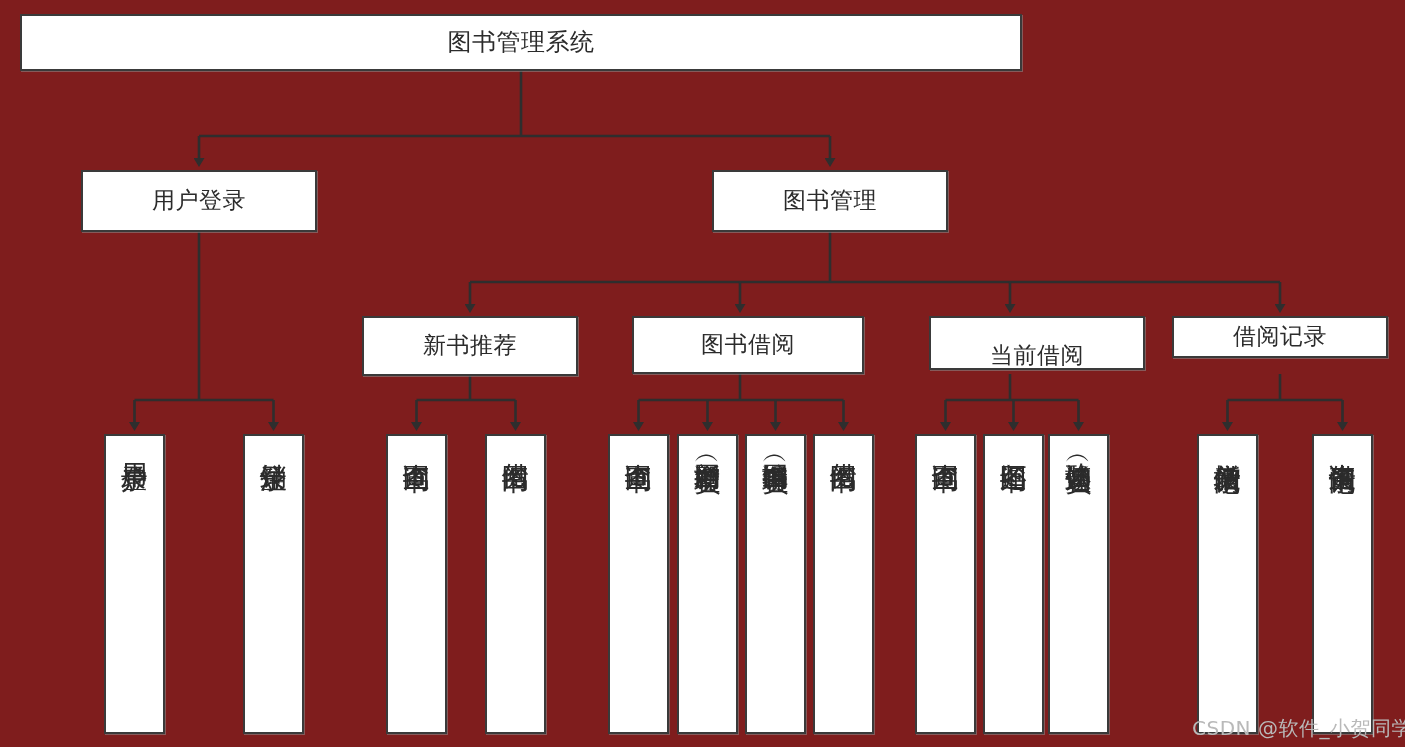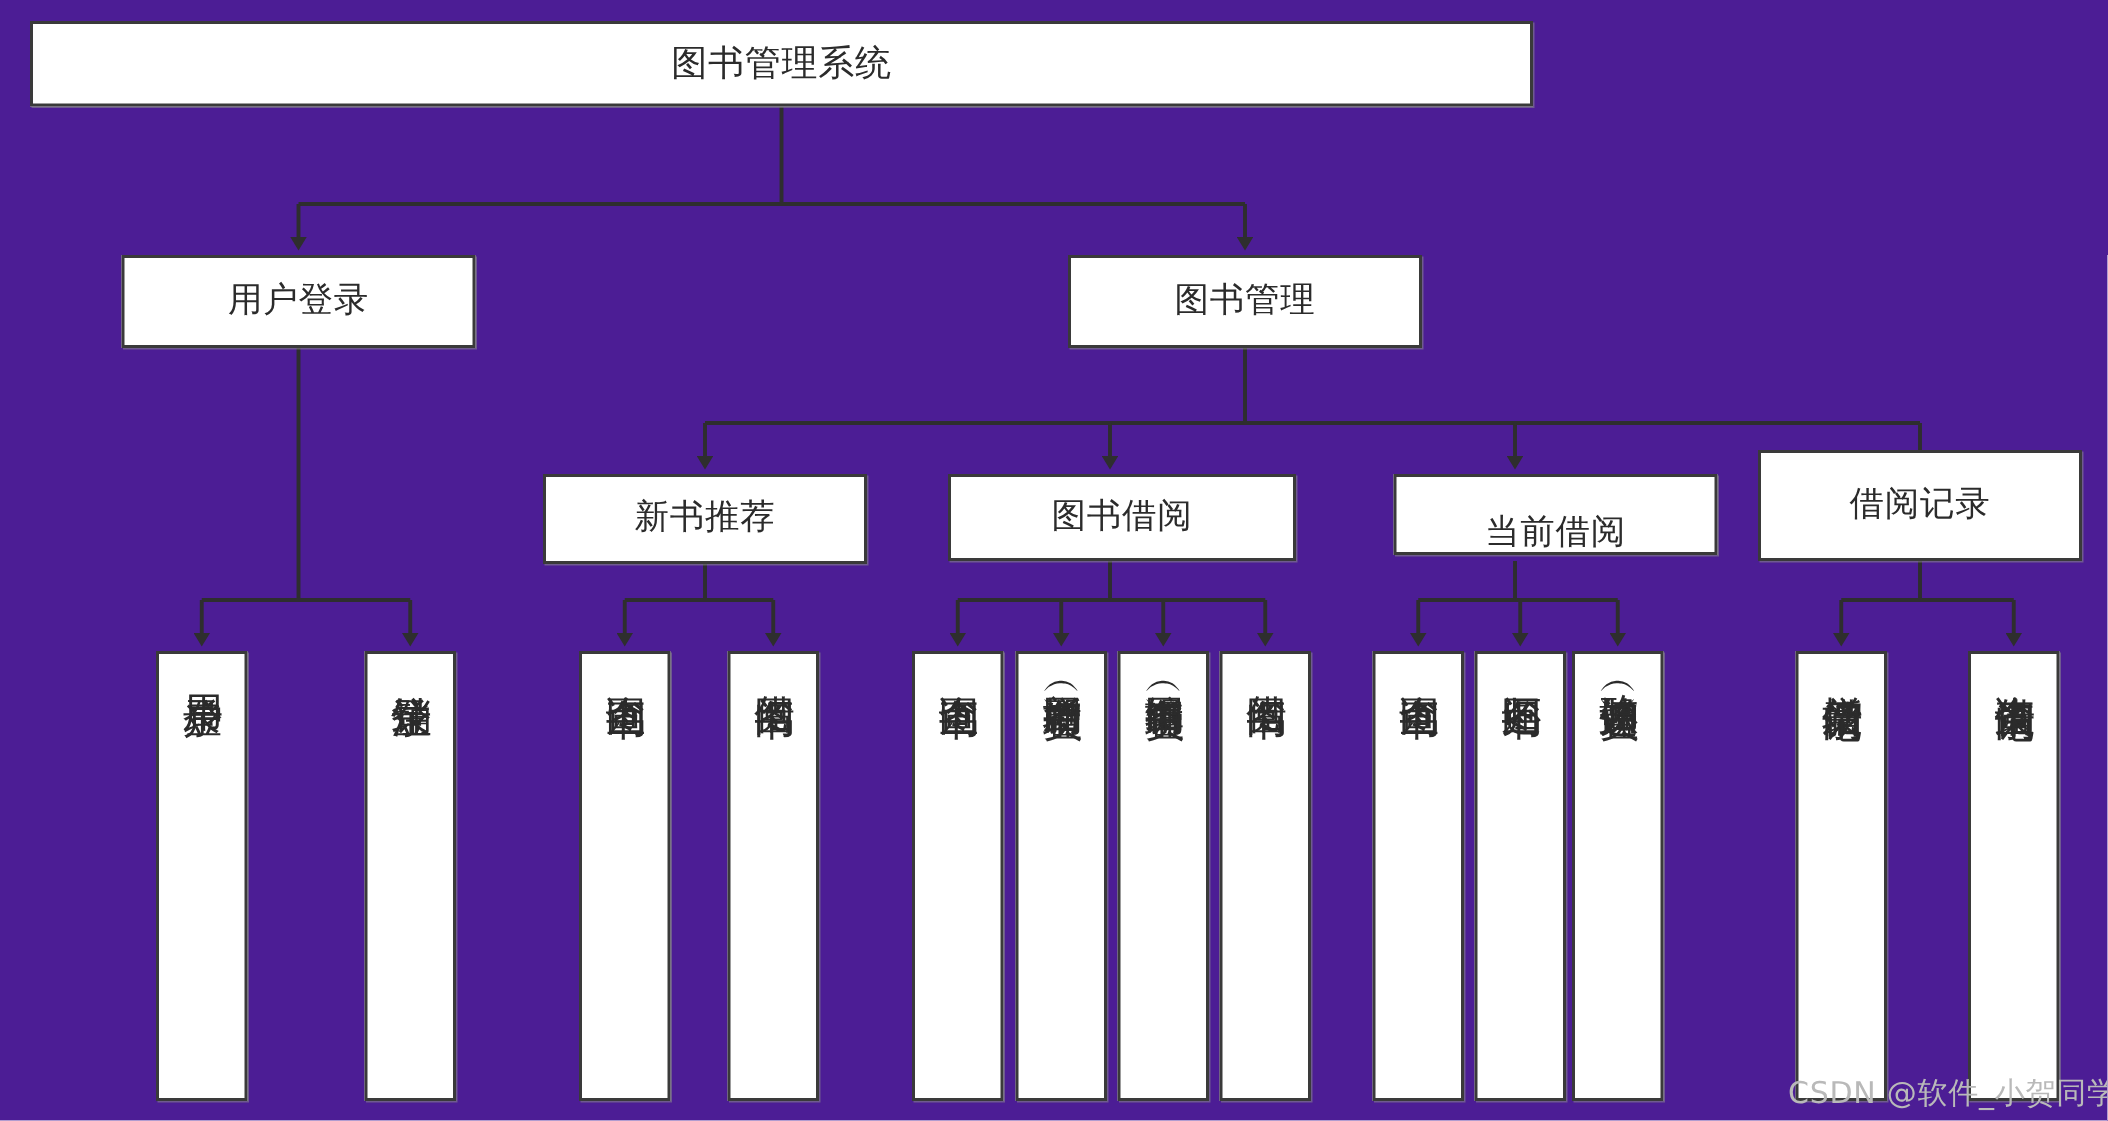--- a/index.html
+++ b/index.html
@@ -7,21 +7,21 @@
     padding: 0;
     background: #ffffff;
   }
   body {
     font-family: "DejaVu Sans", "Liberation Sans", sans-serif;
   }
   #canvas {
     position: relative;
     width: 1405px;
     height: 747px;
-    background: #4c1d95;
+    background: #7f1d1d;
     overflow: hidden;
   }
   #edges {
     position: absolute;
     left: 0;
     top: 0;
     width: 1405px;
     height: 747px;
     pointer-events: none;
   }
@@ -127,21 +127,21 @@
       </div>
       <div class="node h" style="left: 362px; top: 316px; width: 216px; height: 60px;">
         <span class="label">新书推荐</span>
       </div>
       <div class="node h" style="left: 632px; top: 316px; width: 232px; height: 58px;">
         <span class="label">图书借阅</span>
       </div>
       <div class="node h" style="left: 929px; top: 316px; width: 216px; height: 54px; align-items: flex-end;">
         <span class="label">当前借阅</span>
       </div>
-      <div class="node h" style="left: 1172px; top: 300px; width: 216px; height: 74px;">
+      <div class="node h" style="left: 1172px; top: 316px; width: 216px; height: 42px;">
         <span class="label">借阅记录</span>
       </div>
       <div class="node v" style="left: 104px; top: 434px; width: 61px; height: 300px;">
         <span class="label">用户登录</span>
       </div>
       <div class="node v" style="left: 243px; top: 434px; width: 61px; height: 300px;">
         <span class="label">注销登录</span>
       </div>
       <div class="node v" style="left: 386px; top: 434px; width: 61px; height: 300px;">
         <span class="label">查询图书</span>

